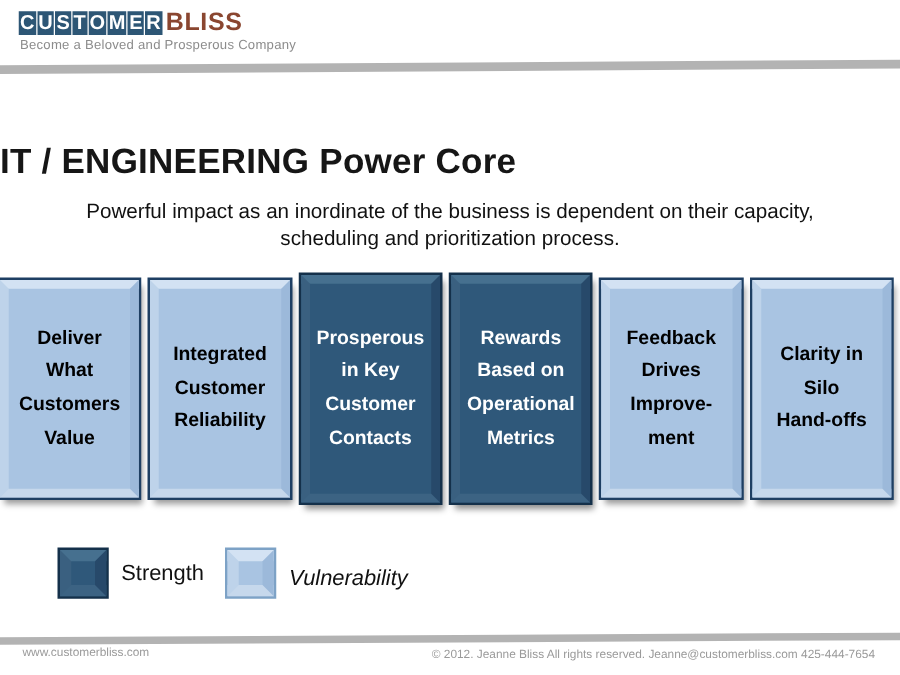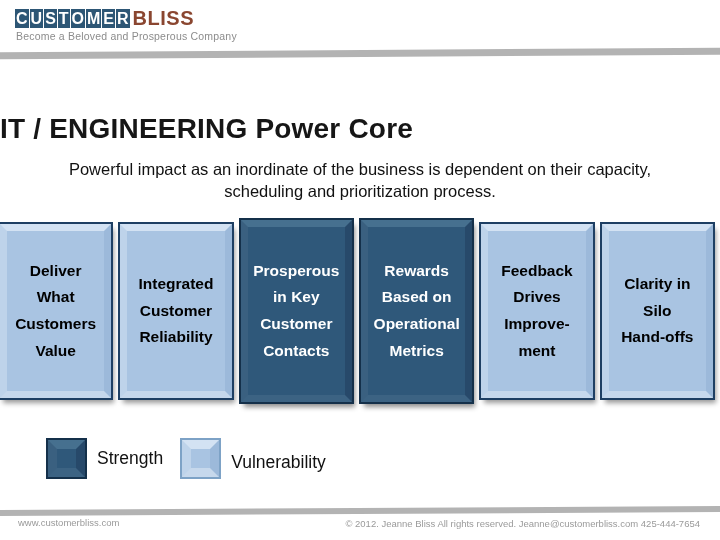--- a/index.html
+++ b/index.html
@@ -111,21 +111,21 @@
   .legend-swatch.vulnerability {
     background: var(--vulnerability, #a9c4e2);
     border-top-color: #d3e2f3;
     border-left-color: #bed3ea;
     border-right-color: #9cb9da;
     border-bottom-color: #c6d8ec;
     box-shadow: 0 0 0 2px #7da2c6;
   }
   .legend-label { font-size: 17.5px; color: #111; margin-left: 12px; }
   .legend-item + .legend-item { margin-left: 19px; }
-  .legend-item.second .legend-label { position: relative; top: 4px; }
+  .legend-item.second .legend-label { position: relative; top: 4px; font-style: italic; }
 
   
   .footer-left {
     position: absolute; left: 18px; top: 517px;
     font-size: 9.5px; color: #9a9a9a;
   }
   .footer-right {
     position: absolute; right: 20px; top: 518px;
     font-size: 9.5px; color: #9a9a9a;
   }

